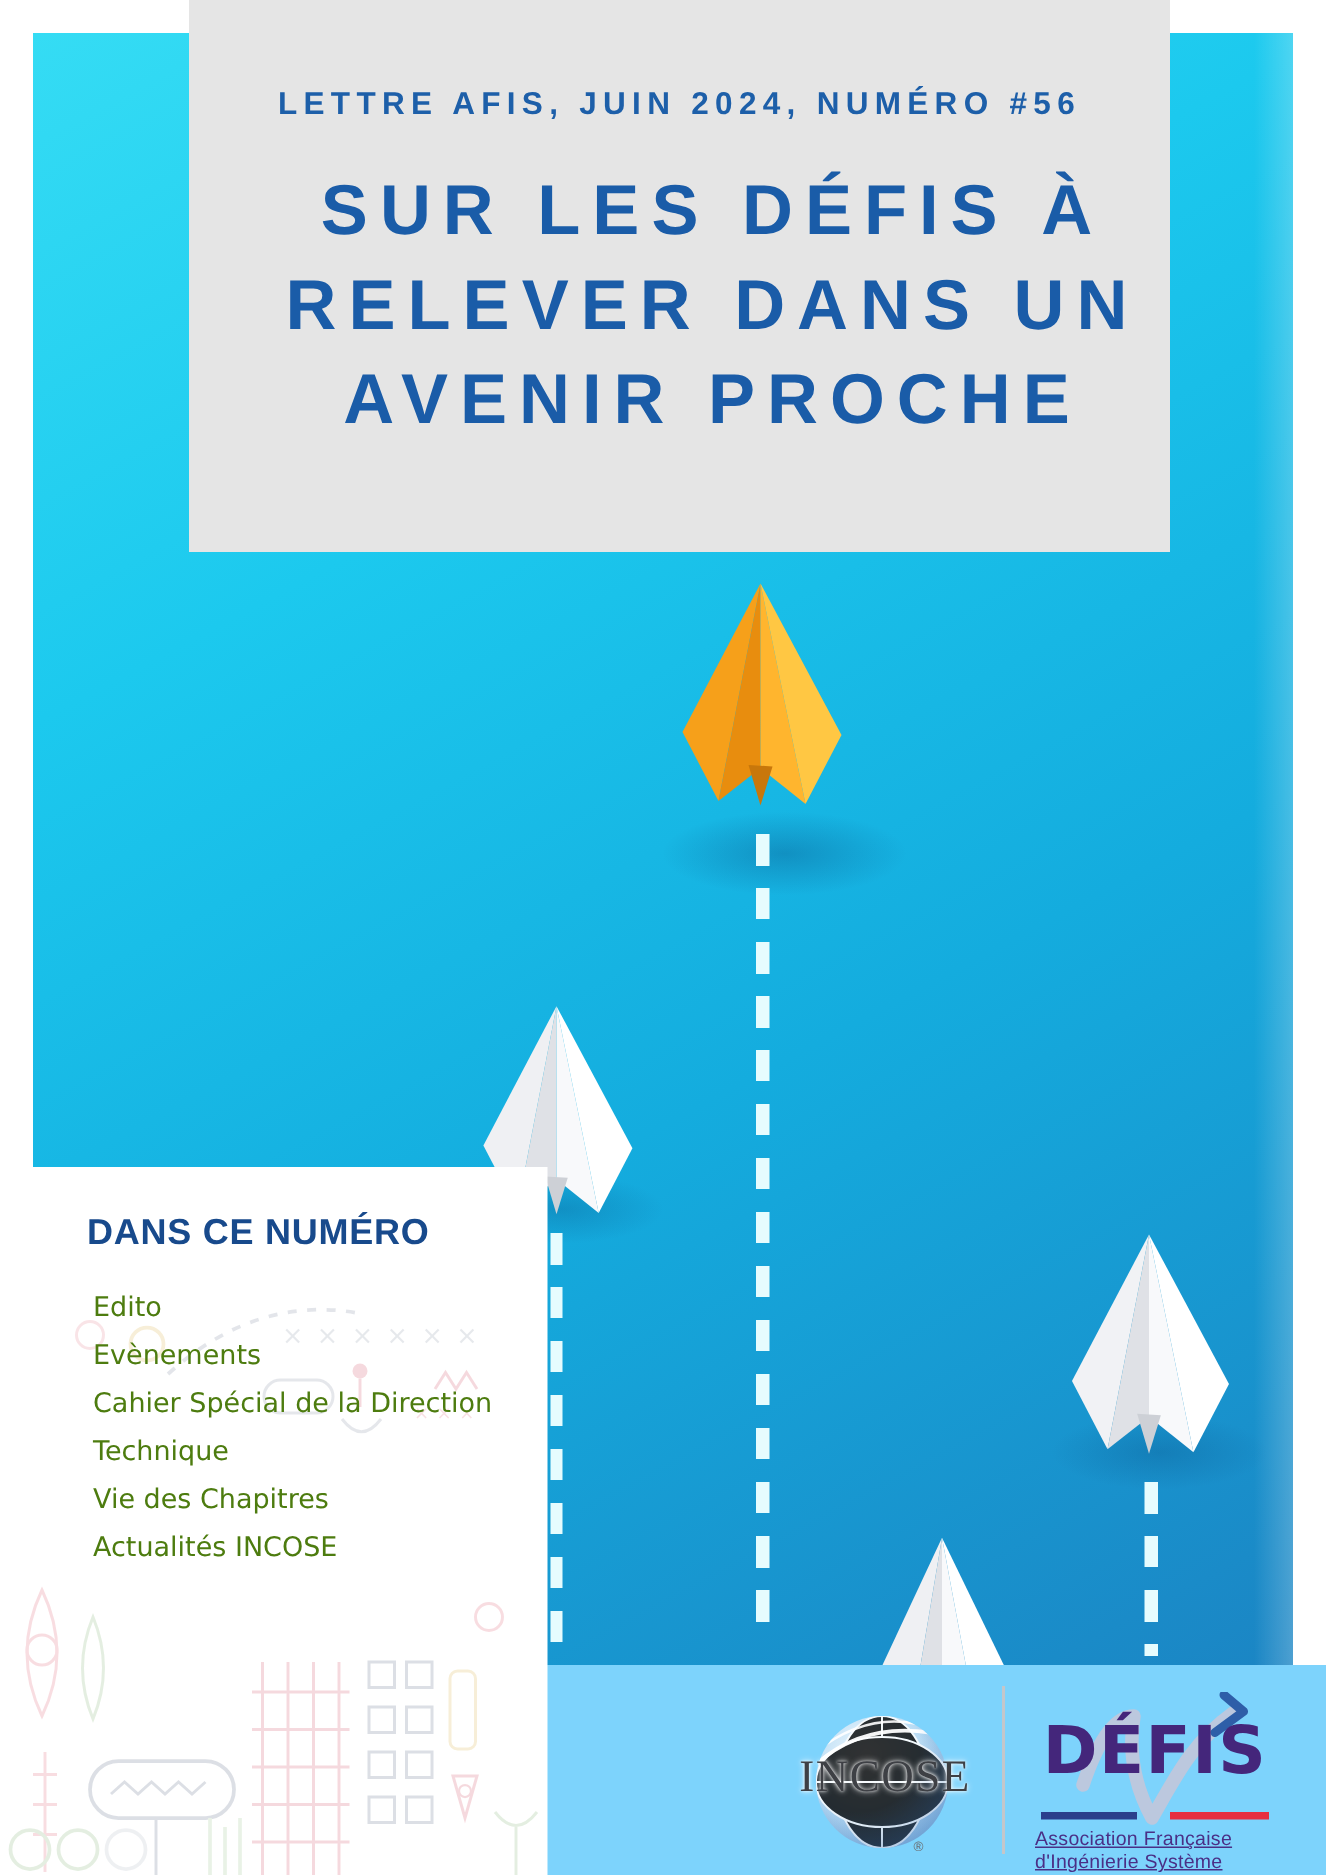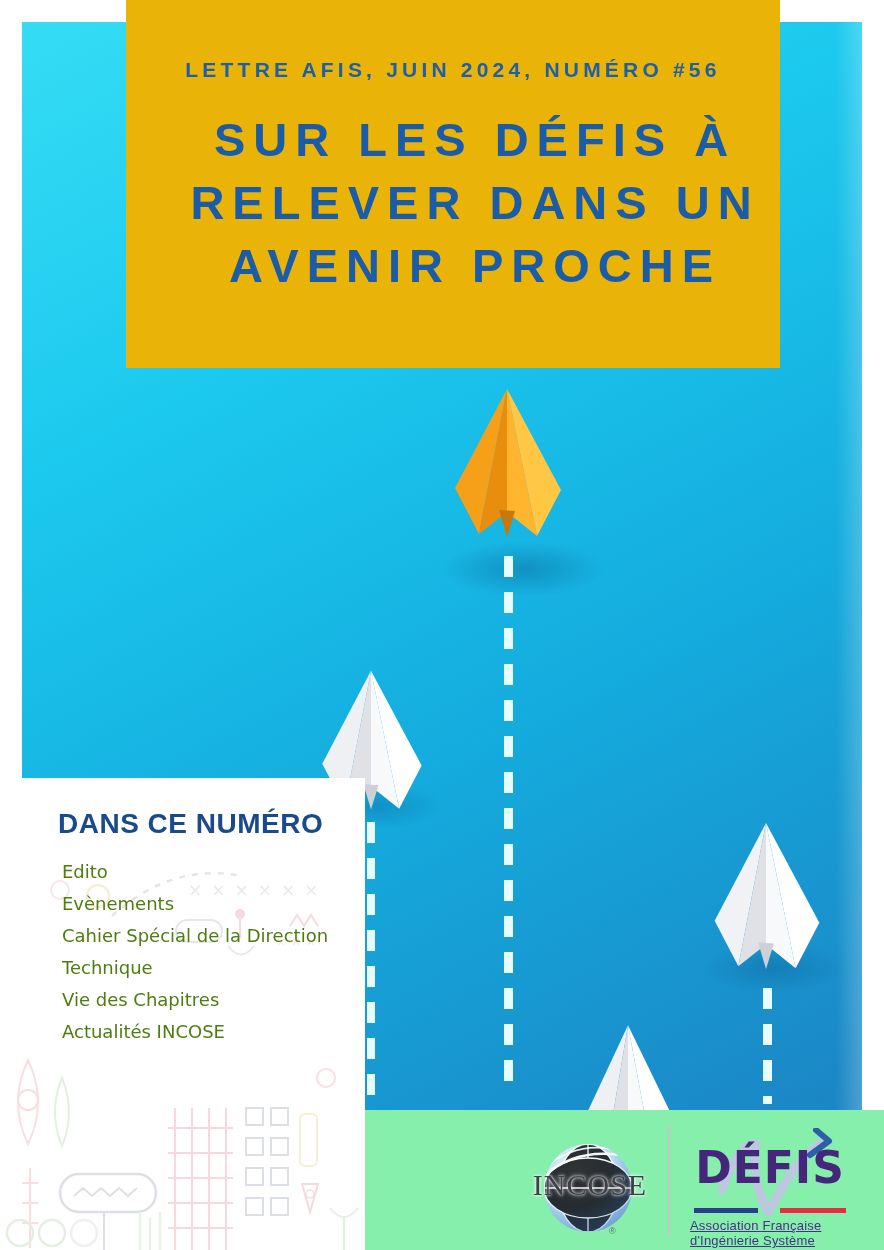--- a/index.html
+++ b/index.html
@@ -24,33 +24,33 @@
   .trail-orange{left:504px;top:556px;width:9px;height:534px;}
   .trail-left{left:367px;top:822px;width:8px;height:282px;}
   .trail-right{left:763px;top:988px;width:9px;height:116px;}
   
   .plane{position:absolute;z-index:2;}
   .plane-orange{left:447px;top:386px;}
   .plane-left{left:312px;top:668px;}
   .plane-right{left:703px;top:820px;}
   .plane-bottom{left:566px;top:1022px;}
   
-  .masthead{position:absolute;left:126px;top:0;width:654px;height:368px;background:#eab308;
+  .masthead{position:absolute;left:126px;top:0;width:654px;height:368px;background:#e5e5e5;
        z-index:3;text-align:center;}
   .kicker{margin-top:58px;font-size:21px;font-weight:bold;letter-spacing:4.2px;color:#1D5FA9;}
   .title{margin-top:26px;font-size:47px;font-weight:bold;letter-spacing:8px;
        line-height:63px;color:#1A5CA8;padding-left:44px;}
   .toc-panel{position:absolute;left:0;top:778px;width:365px;height:472px;background:#fff;z-index:3;}
   .doodles{position:absolute;left:0;top:0;width:365px;height:472px;z-index:0;}
-  .toc-heading{position:absolute;left:58px;top:30px;z-index:1;font-size:28px;font-weight:bold;
+  .toc-heading{position:absolute;left:58px;top:30px;z-index:1;font-size:24px;font-weight:bold;
        letter-spacing:.5px;color:#184A8C;}
   .toc-list{position:absolute;left:62px;top:78px;z-index:1;width:292px;margin:0;padding:0;
        list-style:none;font-family:"DejaVu Sans",sans-serif;font-size:18px;line-height:32px;
        color:#4d7c0f;font-weight:normal;}
-  .footer-band{position:absolute;left:365px;top:1110px;width:519px;height:140px;background:#86efac;z-index:3;}
+  .footer-band{position:absolute;left:365px;top:1110px;width:519px;height:140px;background:#7dd3fc;z-index:3;}
   
   .incose{position:absolute;left:140px;top:20px;width:170px;height:112px;}
   .incose-globe{position:absolute;left:37px;top:12px;}
   .incose-word{position:absolute;left:0;top:38px;width:170px;text-align:center;
        font-family:"Liberation Serif",serif;font-size:30px;letter-spacing:1px;color:#3E4045;
        text-shadow:0 0 4px rgba(255,255,255,.95),0 0 2px rgba(255,255,255,.9);}
   .incose-reg{position:absolute;left:104px;top:96px;font-size:9px;color:#6A6C70;}
   .footer-divider{position:absolute;left:303px;top:14px;width:2px;height:112px;background:#C4C6CA;}
   
   .afis{position:absolute;left:325px;top:18px;width:160px;height:112px;}

